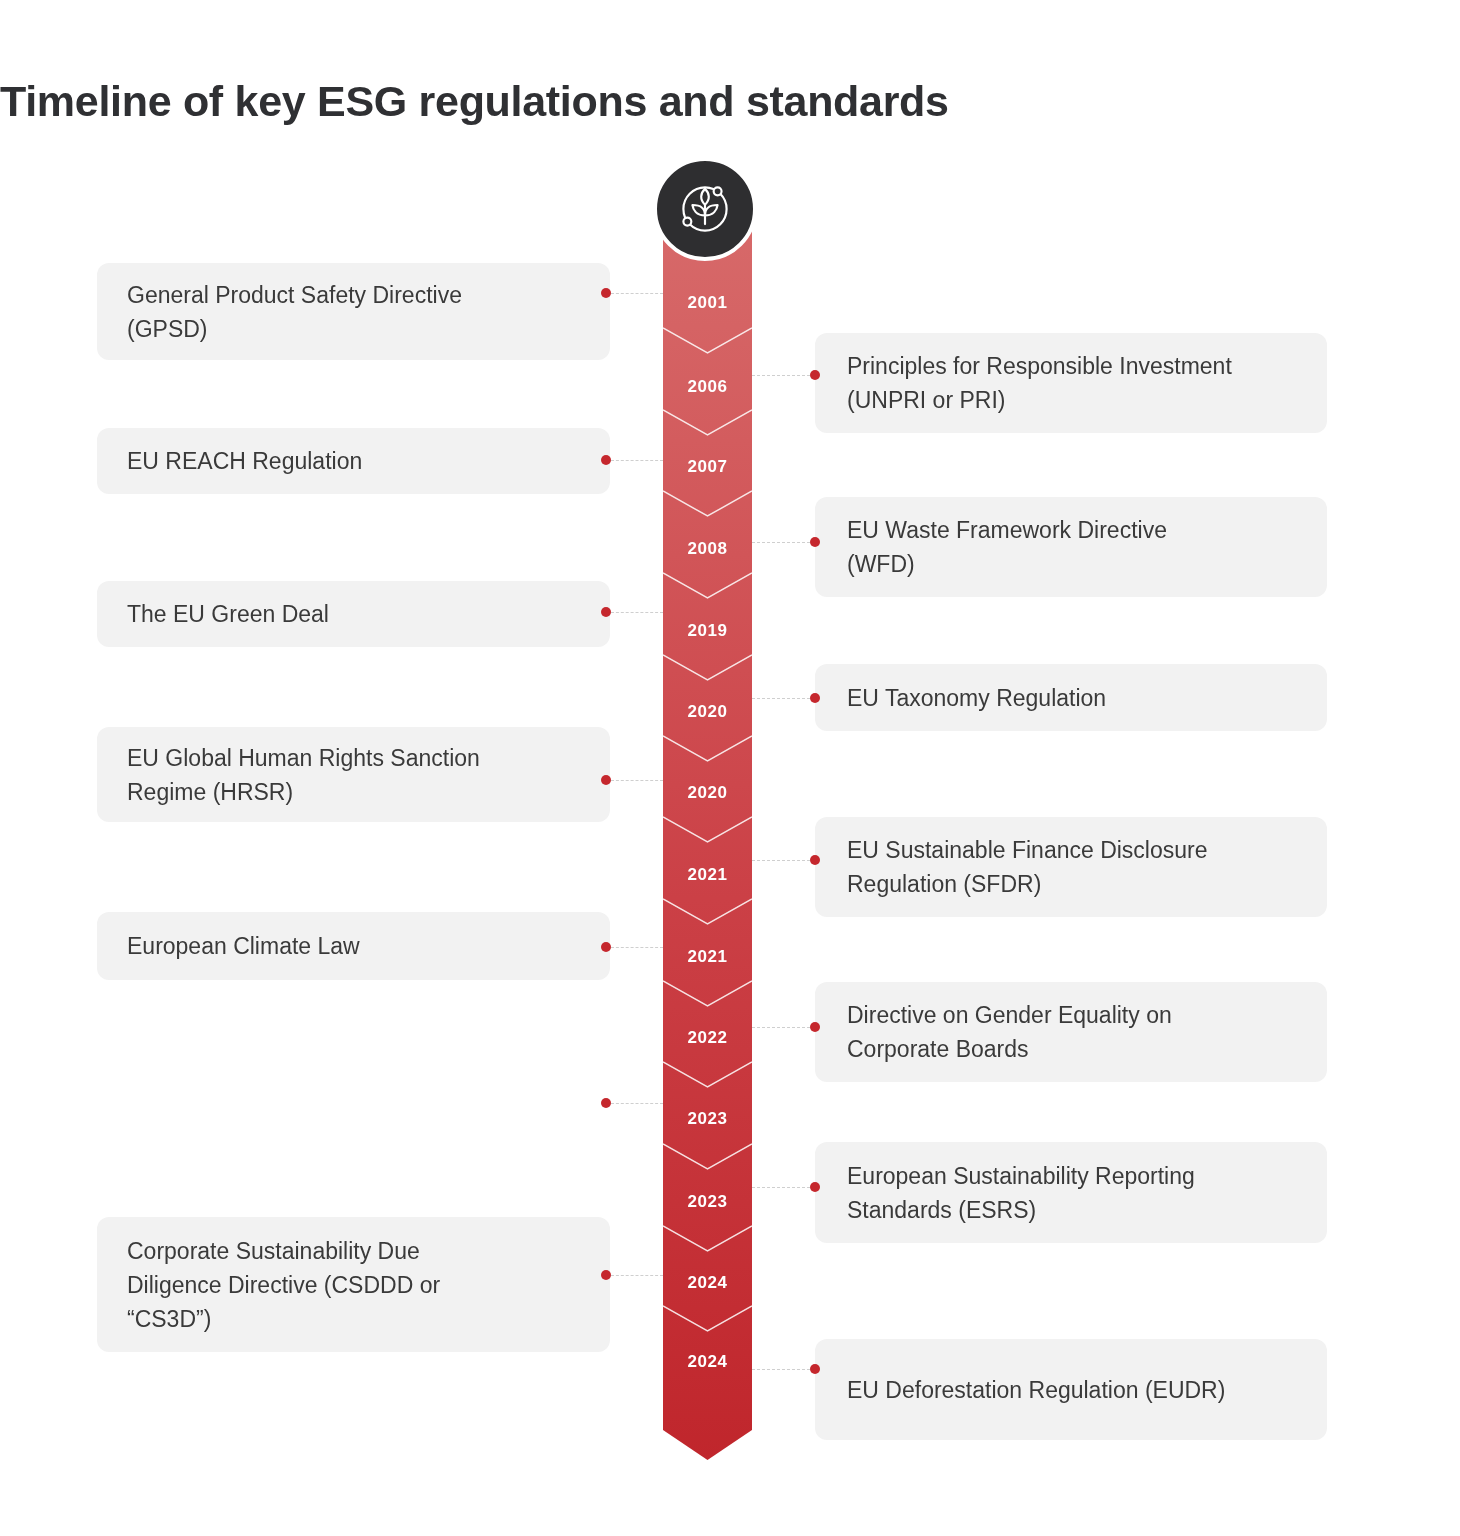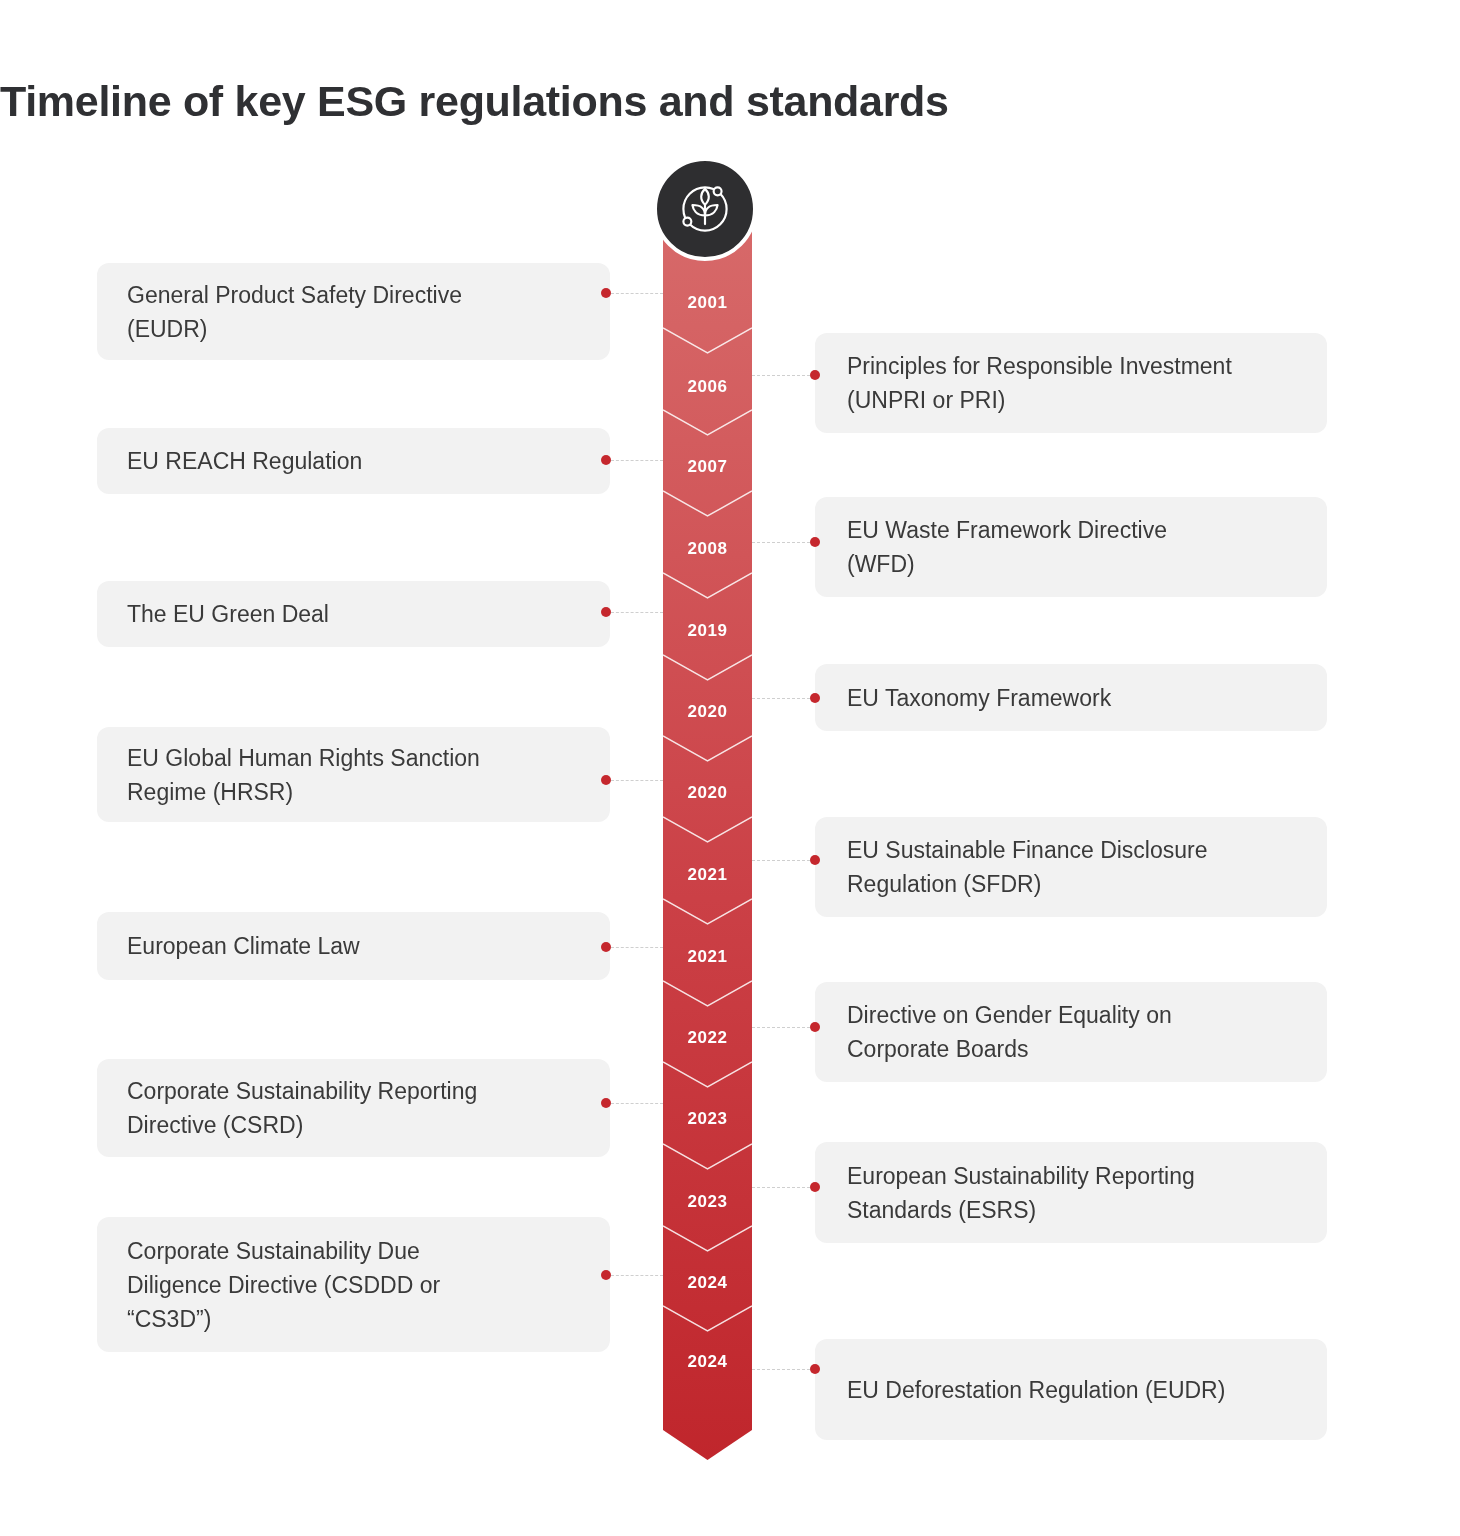--- a/index.html
+++ b/index.html
@@ -96,31 +96,30 @@
   <div class="year" style="top:696px">2020</div>
   <div class="year" style="top:777px">2020</div>
   <div class="year" style="top:859px">2021</div>
   <div class="year" style="top:941px">2021</div>
   <div class="year" style="top:1022px">2022</div>
   <div class="year" style="top:1103px">2023</div>
   <div class="year" style="top:1186px">2023</div>
   <div class="year" style="top:1267px">2024</div>
   <div class="year" style="top:1346px">2024</div>
 
-  <div class="card left" style="top:263px;height:97px">General Product Safety Directive (EUDR)</div>
+  <div class="card left" style="top:263px;height:97px">General Product Safety Directive (GPSD)</div>
   <div class="card left" style="top:581px;height:66px">The EU Green Deal</div>
   <div class="card left" style="top:428px;height:66px">EU REACH Regulation</div>
   <div class="card left" style="top:727px;height:95px">EU Global Human Rights Sanction Regime (HRSR)</div>
   <div class="card left" style="top:912px;height:68px">European Climate Law</div>
-  <div class="card left" style="top:1059px;height:98px">Corporate Sustainability Reporting Directive (CSRD)</div>
   <div class="card left" style="top:1217px;height:135px">Corporate Sustainability Due Diligence Directive (CSDDD or “CS3D”)</div>
 
   <div class="card right" style="top:497px;height:100px">EU Waste Framework Directive (WFD)</div>
   <div class="card right" style="top:333px;height:100px">Principles for Responsible Investment (UNPRI or PRI)</div>
-  <div class="card right" style="top:664px;height:67px">EU Taxonomy Framework</div>
+  <div class="card right" style="top:664px;height:67px">EU Taxonomy Regulation</div>
   <div class="card right" style="top:817px;height:100px">EU Sustainable Finance Disclosure Regulation (SFDR)</div>
   <div class="card right" style="top:982px;height:100px">Directive on Gender Equality on Corporate Boards</div>
   <div class="card right" style="top:1142px;height:101px">European Sustainability Reporting Standards (ESRS)</div>
   <div class="card right" style="top:1339px;height:101px">EU Deforestation Regulation (EUDR)</div>
 
   <div class="conn-line" style="left:611px;top:293px;width:52px"></div>
   <div class="conn-dot" style="left:601px;top:288px"></div>
   <div class="conn-line" style="left:611px;top:460px;width:52px"></div>
   <div class="conn-dot" style="left:601px;top:455px"></div>
   <div class="conn-line" style="left:611px;top:612px;width:52px"></div>

